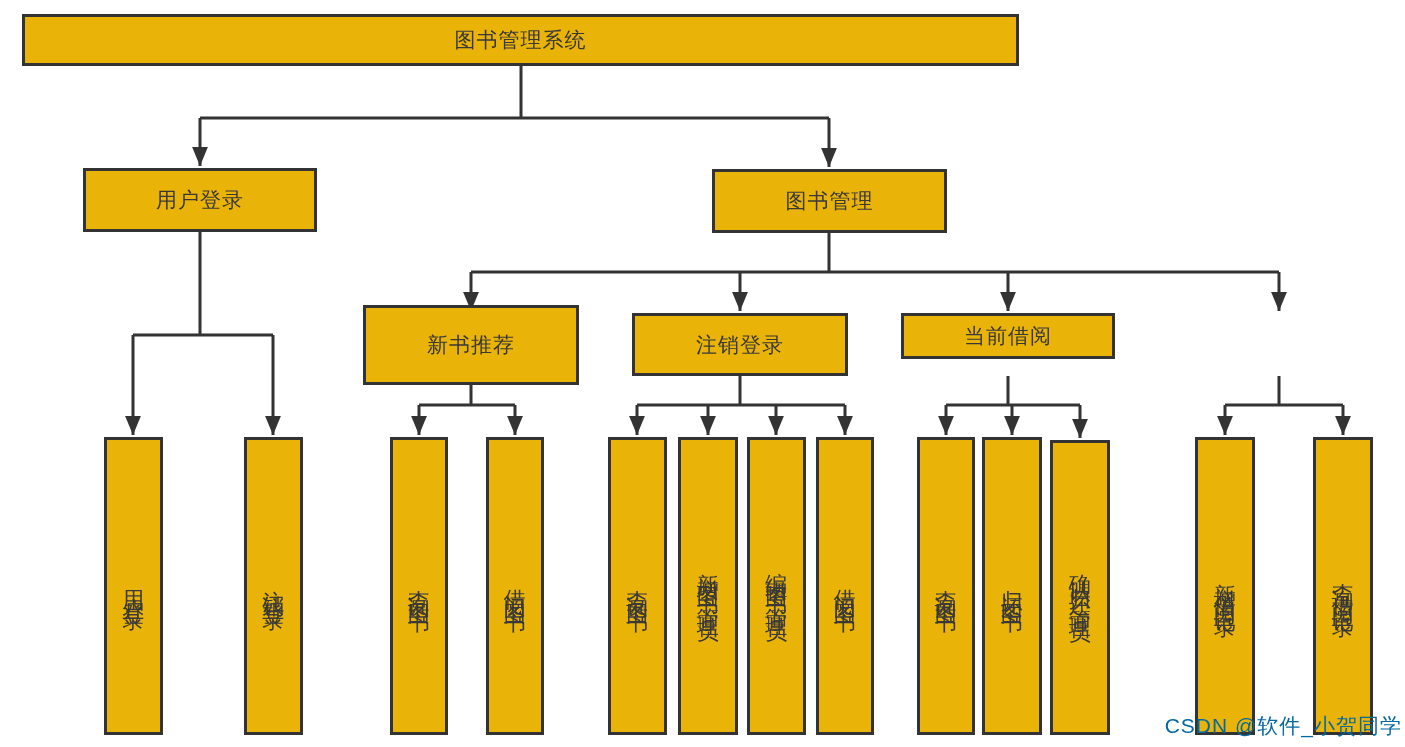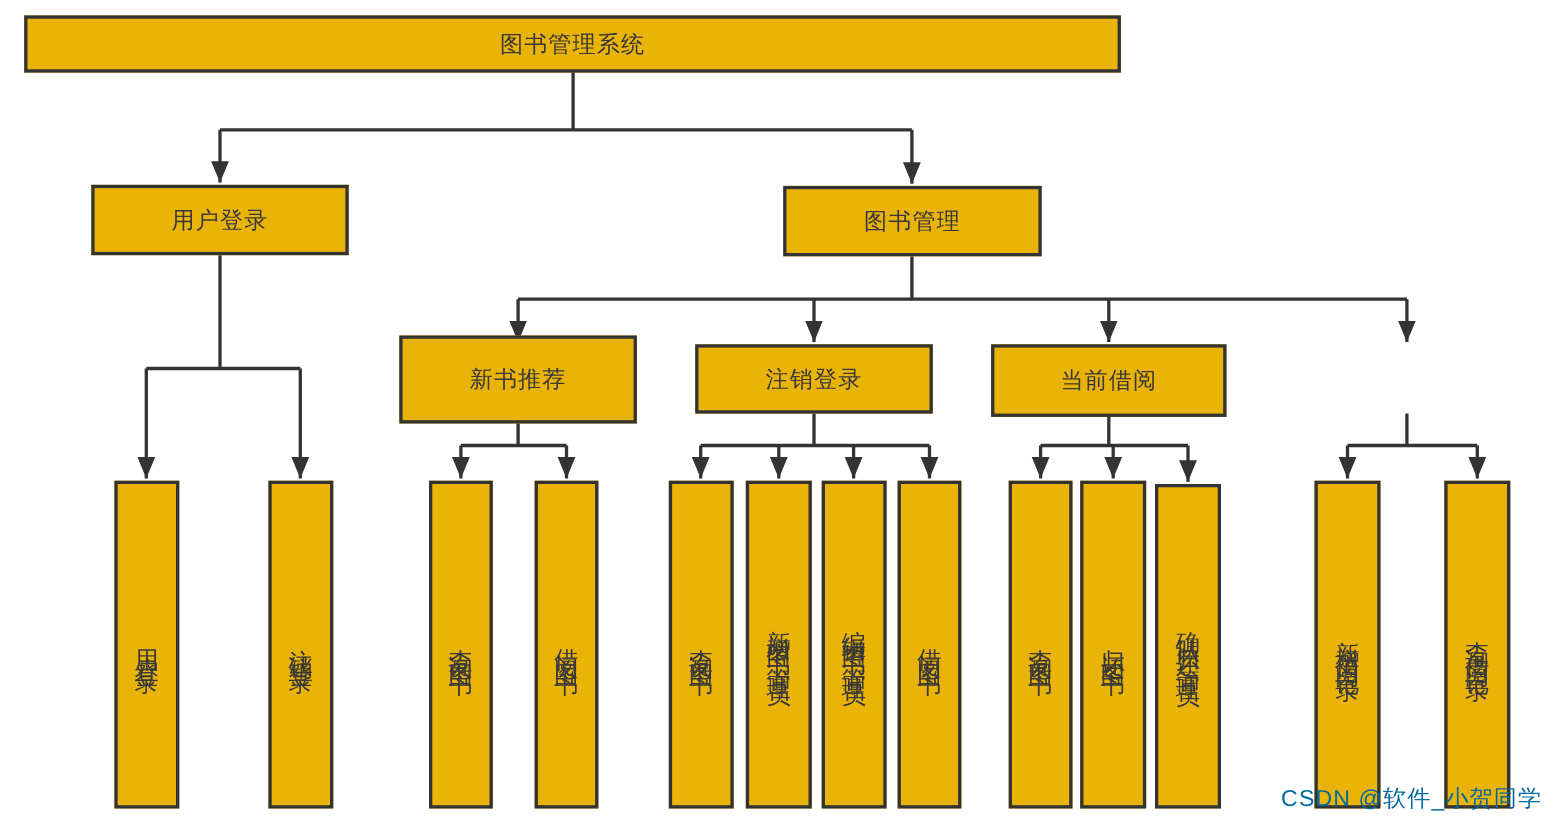--- a/index.html
+++ b/index.html
@@ -72,21 +72,21 @@
   <div class="node h" style="left:712px;top:169px;width:235px;height:64px">
     <span>图书管理</span>
   </div>
 
   <div class="node h" style="left:363px;top:305px;width:216px;height:80px">
     <span>新书推荐</span>
   </div>
   <div class="node h" style="left:632px;top:313px;width:216px;height:63px">
     <span>注销登录</span>
   </div>
-  <div class="node h" style="left:901px;top:313px;width:214px;height:66px">
+  <div class="node h" style="left:901px;top:313px;width:214px;height:46px">
     <span>当前借阅</span>
   </div>
 
   <div class="node v" style="left:104px;top:437px;width:59px;height:298px">
     <span>用户登录</span>
   </div>
   <div class="node v" style="left:244px;top:437px;width:59px;height:298px">
     <span>注销登录</span>
   </div>
 

